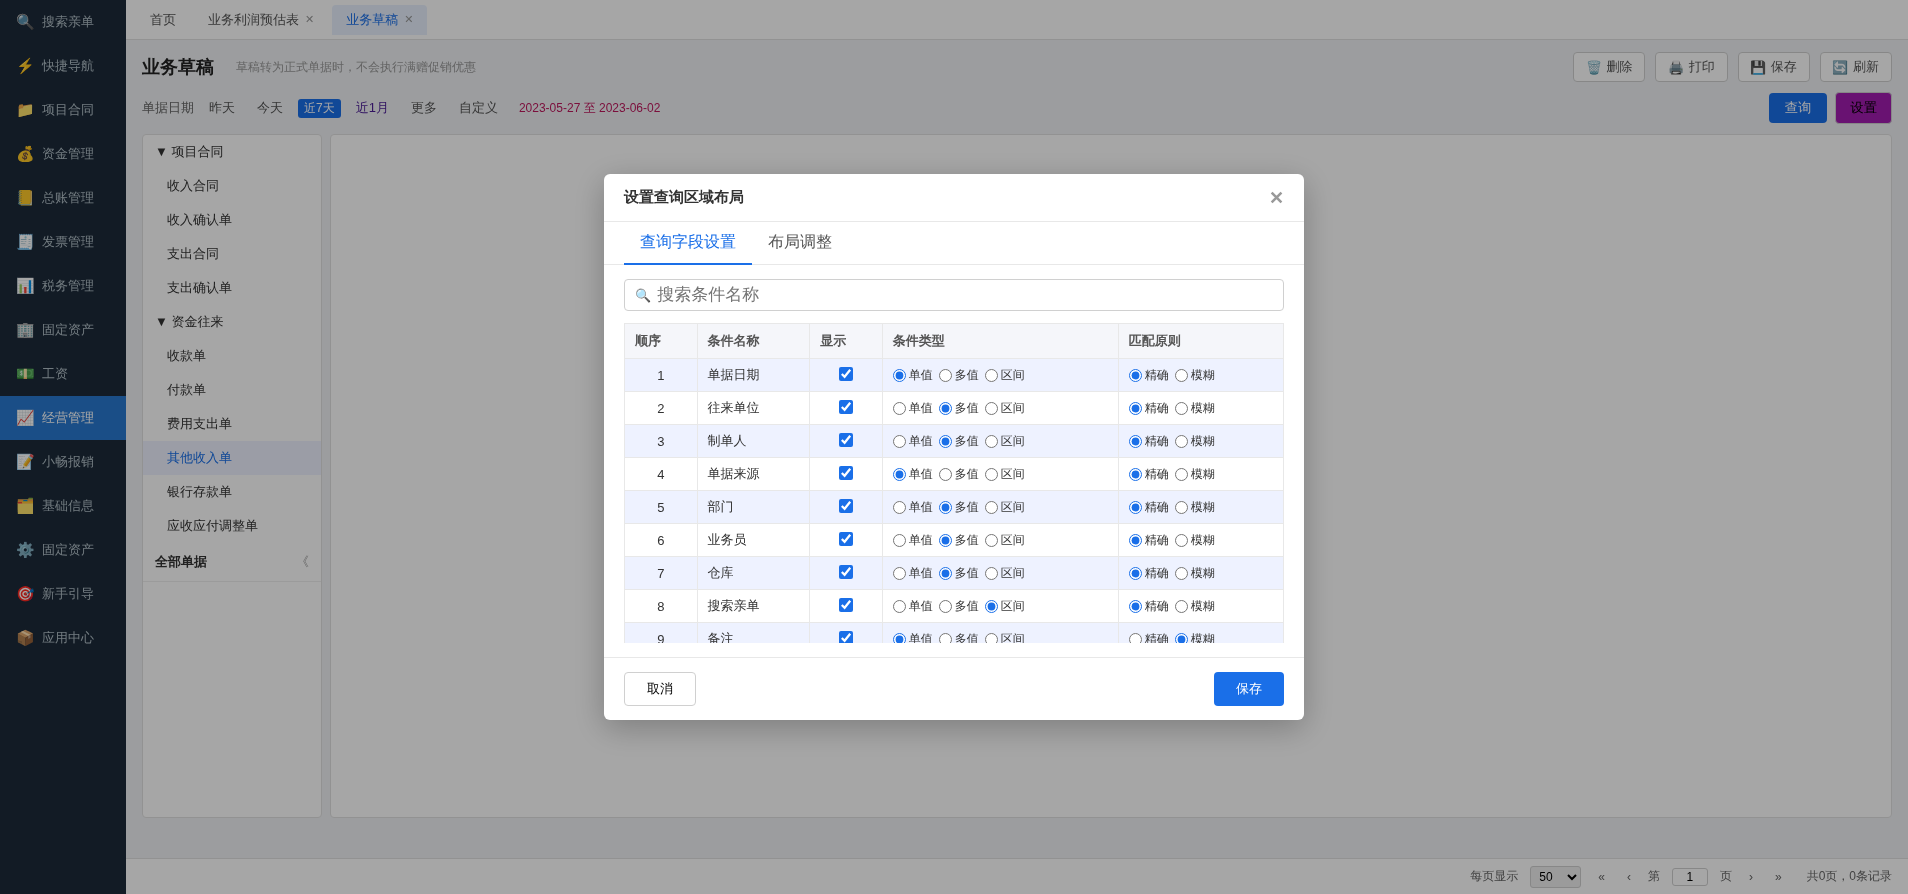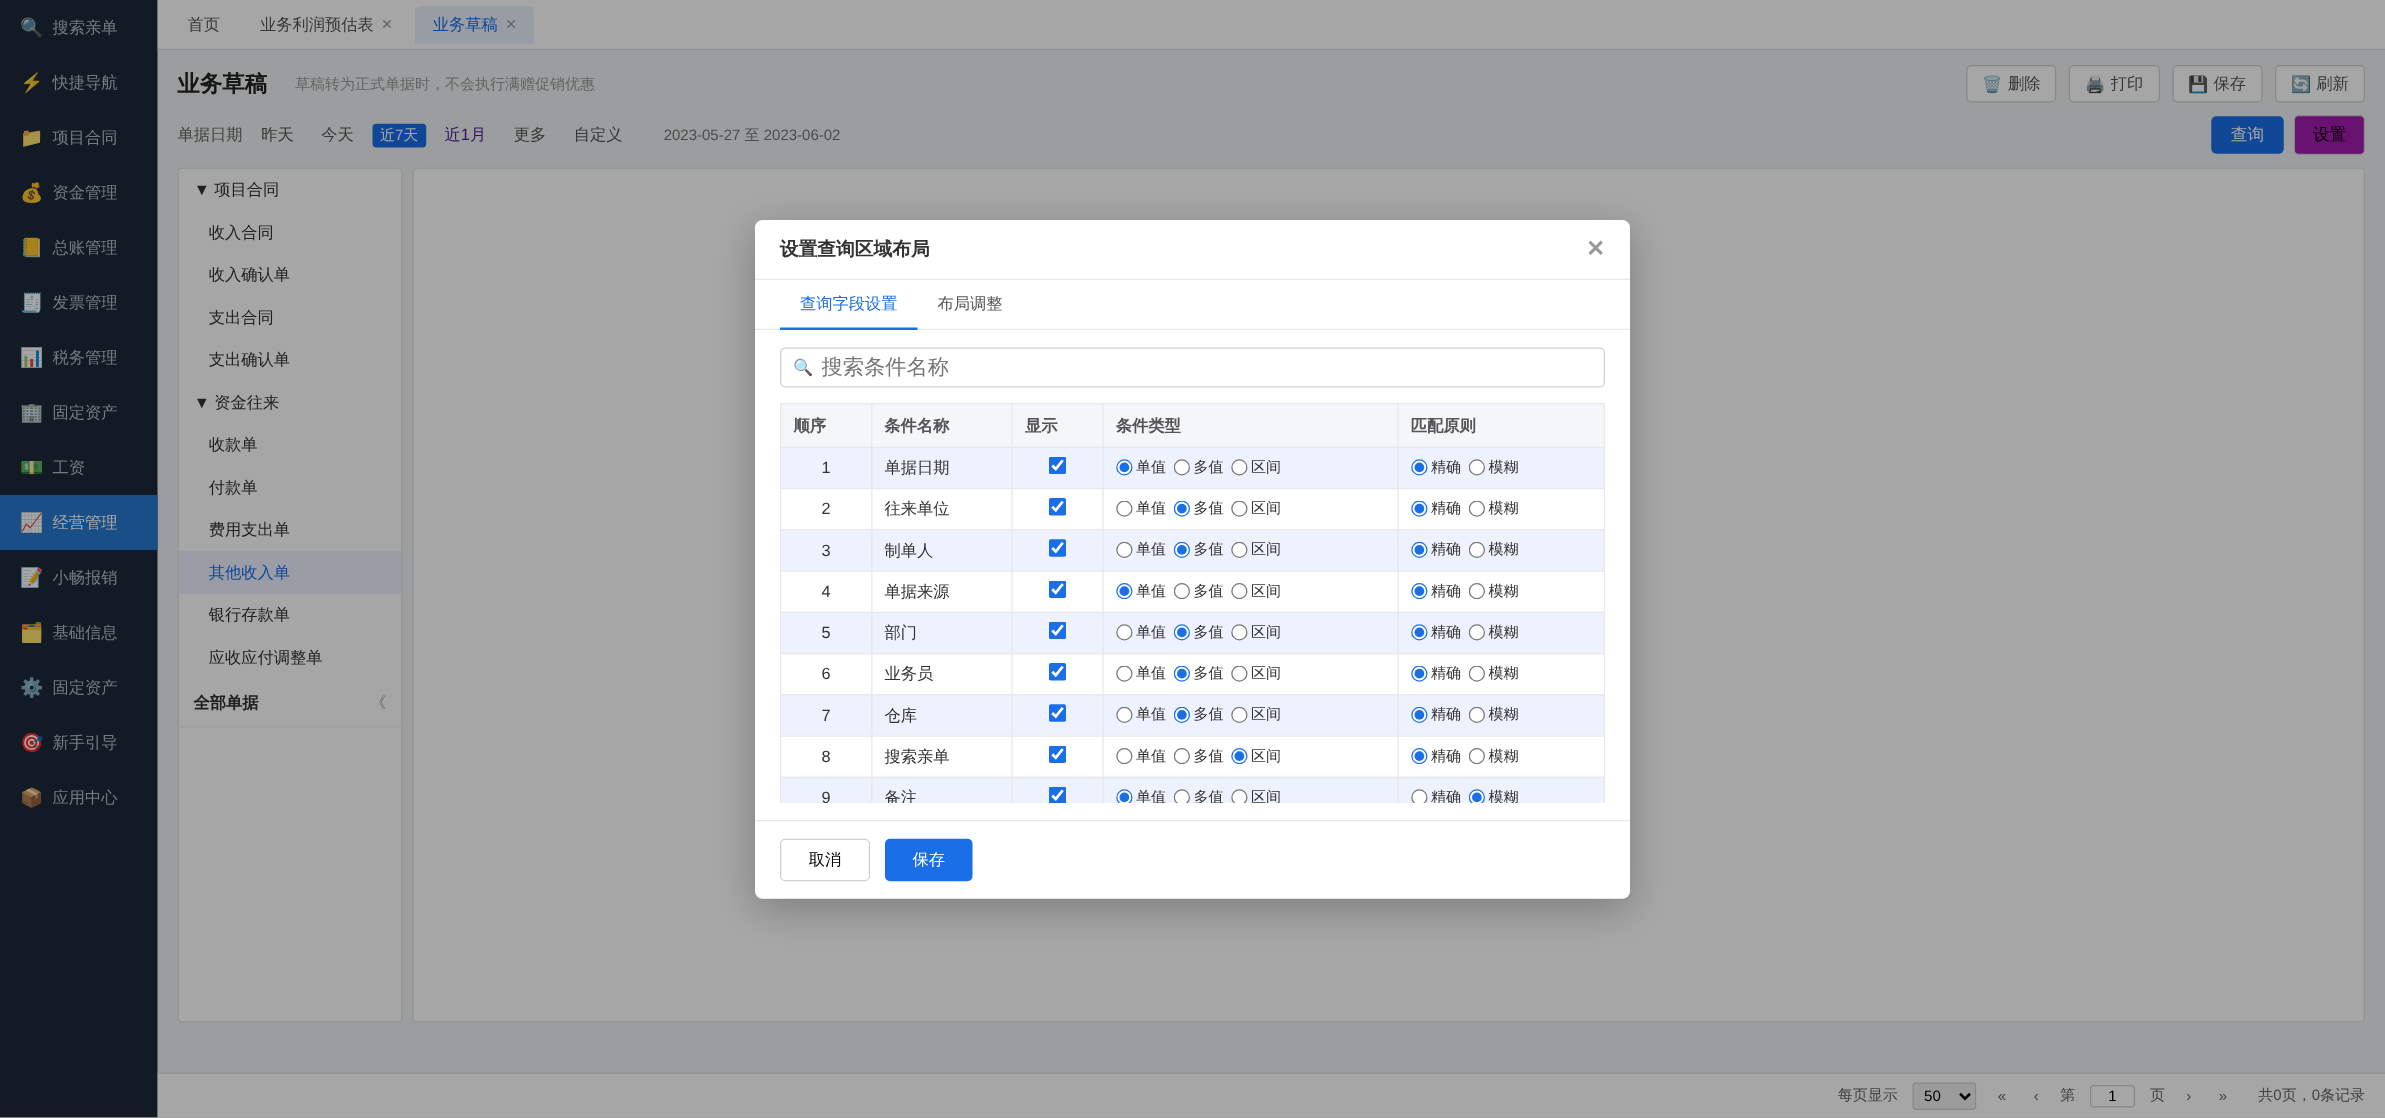--- a/index.html
+++ b/index.html
@@ -120,21 +120,21 @@
     .dialog-close { cursor: pointer; font-size: 18px; color: #999; line-height: 1; }
 
     .dialog-tabs {
       display: flex;
       gap: 0;
       padding: 0 20px;
       border-bottom: 1px solid #e8e8e8;
     }
     .dialog-tab {
       padding: 10px 16px;
-      font-size: 13px;
+      font-size: 16px;
       cursor: pointer;
       color: #555;
       border-bottom: 2px solid transparent;
       margin-bottom: -1px;
     }
     .dialog-tab.active { color: #1a6fe8; border-bottom-color: #1a6fe8; font-weight: 500; }
 
     .dialog-body { flex: 1; overflow: hidden; display: flex; flex-direction: column; padding: 14px 20px; }
 
     .search-row {
@@ -178,21 +178,21 @@
 
     
     .radio-group { display: flex; align-items: center; gap: 6px; }
     .radio-item { display: flex; align-items: center; gap: 3px; cursor: pointer; font-size: 12px; }
     .radio-input { accent-color: #1a6fe8; cursor: pointer; }
     .checkbox-input { accent-color: #1a6fe8; cursor: pointer; width: 14px; height: 14px; }
 
     
     .dialog-footer {
       display: flex;
-      justify-content: flex-start;
+      justify-content: space-between;
       gap: 12px;
       padding: 14px 20px;
       border-top: 1px solid #e8e8e8;
     }
     .btn-cancel { background: #fff; border: 1px solid #d0d0d0; border-radius: 4px; padding: 7px 22px; cursor: pointer; font-size: 13px; }
     .btn-save { background: #1a6fe8; color: #fff; border: none; border-radius: 4px; padding: 7px 22px; cursor: pointer; font-size: 13px; }
 
     
     .statusbar {
       background: #fff;
@@ -317,21 +317,21 @@
     </div>
 
     <div class="toolbar">
       <span style="color:#666;">单据日期</span>
       <span style="cursor:pointer;color:#555;padding:3px 7px;">昨天</span>
       <span style="cursor:pointer;color:#555;padding:3px 7px;">今天</span>
       <span class="date-badge">近7天</span>
       <span style="cursor:pointer;color:#4c1d95;padding:3px 7px;">近1月</span>
       <span style="cursor:pointer;color:#555;padding:3px 7px;">更多</span>
       <span style="cursor:pointer;color:#555;padding:3px 7px;">自定义</span>
-      <span style="color:#737373;font-size:12px;margin-left:18px;">2023-05-27 至 2023-06-02</span>
+      <span style="color:#be185d;font-size:12px;margin-left:6px;">2023-05-27 至 2023-06-02</span>
       <div style="flex:1;"></div>
       <button class="search-btn">查询</button>
       <button class="set-btn">设置</button>
     </div>
 
     <div style="display:flex;gap:0;flex:1;min-height:0;overflow:hidden;height:calc(100% - 110px);">
 
       <div style="width:180px;background:#fff;border:1px solid #e0e0e0;border-radius:4px;flex-shrink:0;overflow:auto;">
         <div id="left-menu">
             <div style="padding: 8px 12px; cursor: pointer; font-size: 13px;">▼ 项目合同</div>

